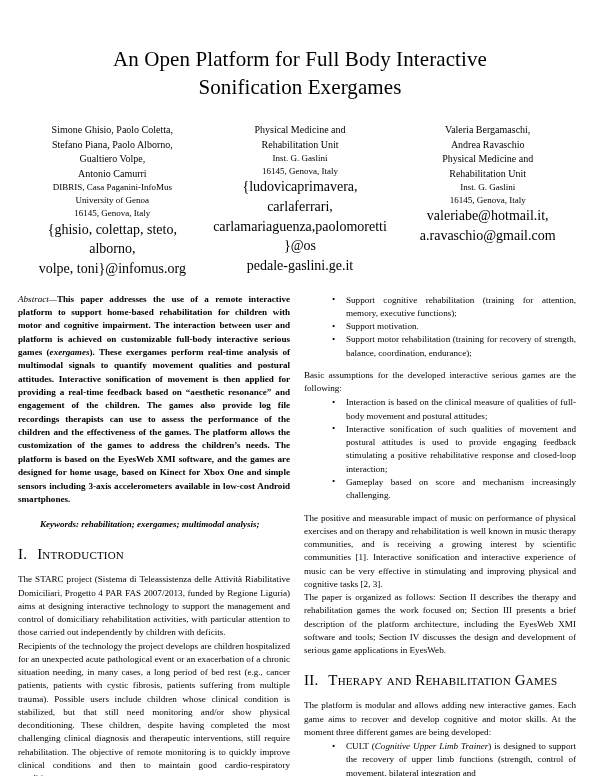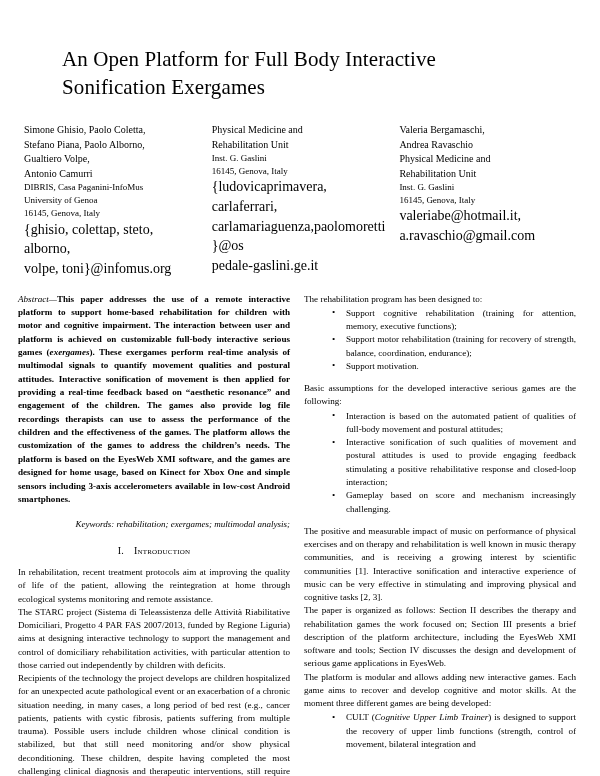--- a/index.html
+++ b/index.html
@@ -16,34 +16,35 @@
     overflow: hidden;
   }
   .page {
     width: 600px;
     height: 776px;
     position: relative;
     box-sizing: border-box;
     padding: 0 18px;
   }
   .title {
-    text-align: left;
+    text-align: center;
     font-size: 21px;
     line-height: 1.32;
     margin: 46px 44px 0 44px;
     font-weight: normal;
     letter-spacing: 0.1px;
   }
   .authors {
     display: flex;
     justify-content: space-between;
     margin-top: 22px;
     padding: 0 6px;
   }
   .author-block {
+    text-align: center;
     font-size: 9.2px;
     line-height: 1.42;
     width: 32%;
   }
   .author-block .names {
     font-size: 10px;
     line-height: 1.45;
   }
   .author-block .affil {
     font-size: 9px;
@@ -81,30 +82,30 @@
     margin: 0;
   }
   .abstract .lead {
     font-style: italic;
     font-weight: normal;
   }
   .abstract em {
     font-style: italic;
   }
   .keywords {
-    font-weight: normal;
+    font-weight: bold;
     font-style: italic;
     font-size: 9px;
     margin: 12px 0 0 22px;
-    text-align: right;
+    text-align: left;
   }
   .section-head {
-    text-align: center;
+    text-align: left;
     margin: 13px 0 7px 0;
-    font-size: 10px;
+    font-size: 15px;
     font-variant: small-caps;
     letter-spacing: 0.2px;
   }
   .section-head .num {
     font-variant: normal;
     margin-right: 10px;
   }
   ul.bullets {
     margin: 1px 0 1px 0;
     padding-left: 28px;
@@ -164,51 +165,50 @@
   <div class="columns">
 
     <div class="col">
 
       <p class="abstract"><span class="lead">Abstract—</span><span>This paper addresses the use of a remote interactive platform to support home-based rehabilitation for children with motor and cognitive impairment. The interaction between user and platform is achieved on customizable full-body interactive serious games (</span><em>exergames</em><span>). These exergames perform real-time analysis of multimodal signals to quantify movement qualities and postural attitudes. Interactive sonification of movement is then applied for providing a real-time feedback based on “aesthetic resonance” and engagement of the children. The games also provide log file recordings therapists can use to assess the performance of the children and the effectiveness of the games. The platform allows the customization of the games to address the children’s needs. The platform is based on the EyesWeb XMI software, and the games are designed for home usage, based on Kinect for Xbox One and simple sensors including 3-axis accelerometers available in low-cost Android smartphones.</span></p>
 
       <div class="keywords">Keywords: rehabilitation; exergames; multimodal analysis;</div>
 
       <div class="section-head"><span class="num">I.</span><span>Introduction</span></div>
 
-      <p>In rehabilitation, recent treatment protocols aim at improving the quality of life of the patient, allowing the reintegration at home through ecological systems monitoring and remote assistance.</p>
       <p>The STARC project (Sistema di Teleassistenza delle Attività Riabilitative Domiciliari, Progetto 4 PAR FAS 2007/2013, funded by Regione Liguria) aims at designing interactive technology to support the management and control of domiciliary rehabilitation activities, with particular attention to those carried out independently by children with deficits.</p>
       <p>Recipients of the technology the project develops are children hospitalized for an unexpected acute pathological event or an exacerbation of a chronic situation needing, in many cases, a long period of bed rest (e.g., cancer patients, patients with cystic fibrosis, patients suffering from multiple trauma). Possible users include children whose clinical condition is stabilized, but that still need monitoring and/or show physical deconditioning. These children, despite having completed the most challenging clinical diagnosis and therapeutic interventions, still require rehabilitation. The objective of remote monitoring is to quickly improve clinical conditions and then to maintain good cardio-respiratory conditions.</p>
 
     </div>
 
     <div class="col">
 
-      <p>The rehabilitation program has been designed to:</p>
 
       <ul class="bullets">
         <li>Support cognitive rehabilitation (training for attention, memory, executive functions);</li>
+        <li>Support motivation.</li>
         <li>Support motor rehabilitation (training for recovery of strength, balance, coordination, endurance);</li>
-        <li>Support motivation.</li>
       </ul>
 
       <div class="gap"></div>
 
       <p>Basic assumptions for the developed interactive serious games are the following:</p>
 
       <ul class="bullets">
-        <li>Interaction is based on the automated patient of qualities of full-body movement and postural attitudes;</li>
+        <li>Interaction is based on the clinical measure of qualities of full-body movement and postural attitudes;</li>
         <li>Interactive sonification of such qualities of movement and postural attitudes is used to provide engaging feedback stimulating a positive rehabilitative response and closed-loop interaction;</li>
         <li>Gameplay based on score and mechanism increasingly challenging.</li>
       </ul>
 
       <div class="gap"></div>
 
       <p>The positive and measurable impact of music on performance of physical exercises and on therapy and rehabilitation is well known in music therapy communities, and is receiving a growing interest by scientific communities [1]. Interactive sonification and interactive experience of music can be very effective in stimulating and improving physical and cognitive tasks [2, 3].</p>
       <p>The paper is organized as follows: Section II describes the therapy and rehabilitation games the work focused on; Section III presents a brief description of the platform architecture, including the EyesWeb XMI software and tools; Section IV discusses the design and development of serious game applications in EyesWeb.</p>
 
+      <div class="section-head"><span class="num">II.</span><span>Therapy and Rehabilitation Games</span></div>
 
       <p>The platform is modular and allows adding new interactive games. Each game aims to recover and develop cognitive and motor skills. At the moment three different games are being developed:</p>
 
       <ul class="bullets">
         <li><span>CULT (</span><em>Cognitive Upper Limb Trainer</em><span>) is designed to support the recovery of upper limb functions (strength, control of movement, bilateral integration and</span></li>
       </ul>
 
     </div>
 
   </div>

